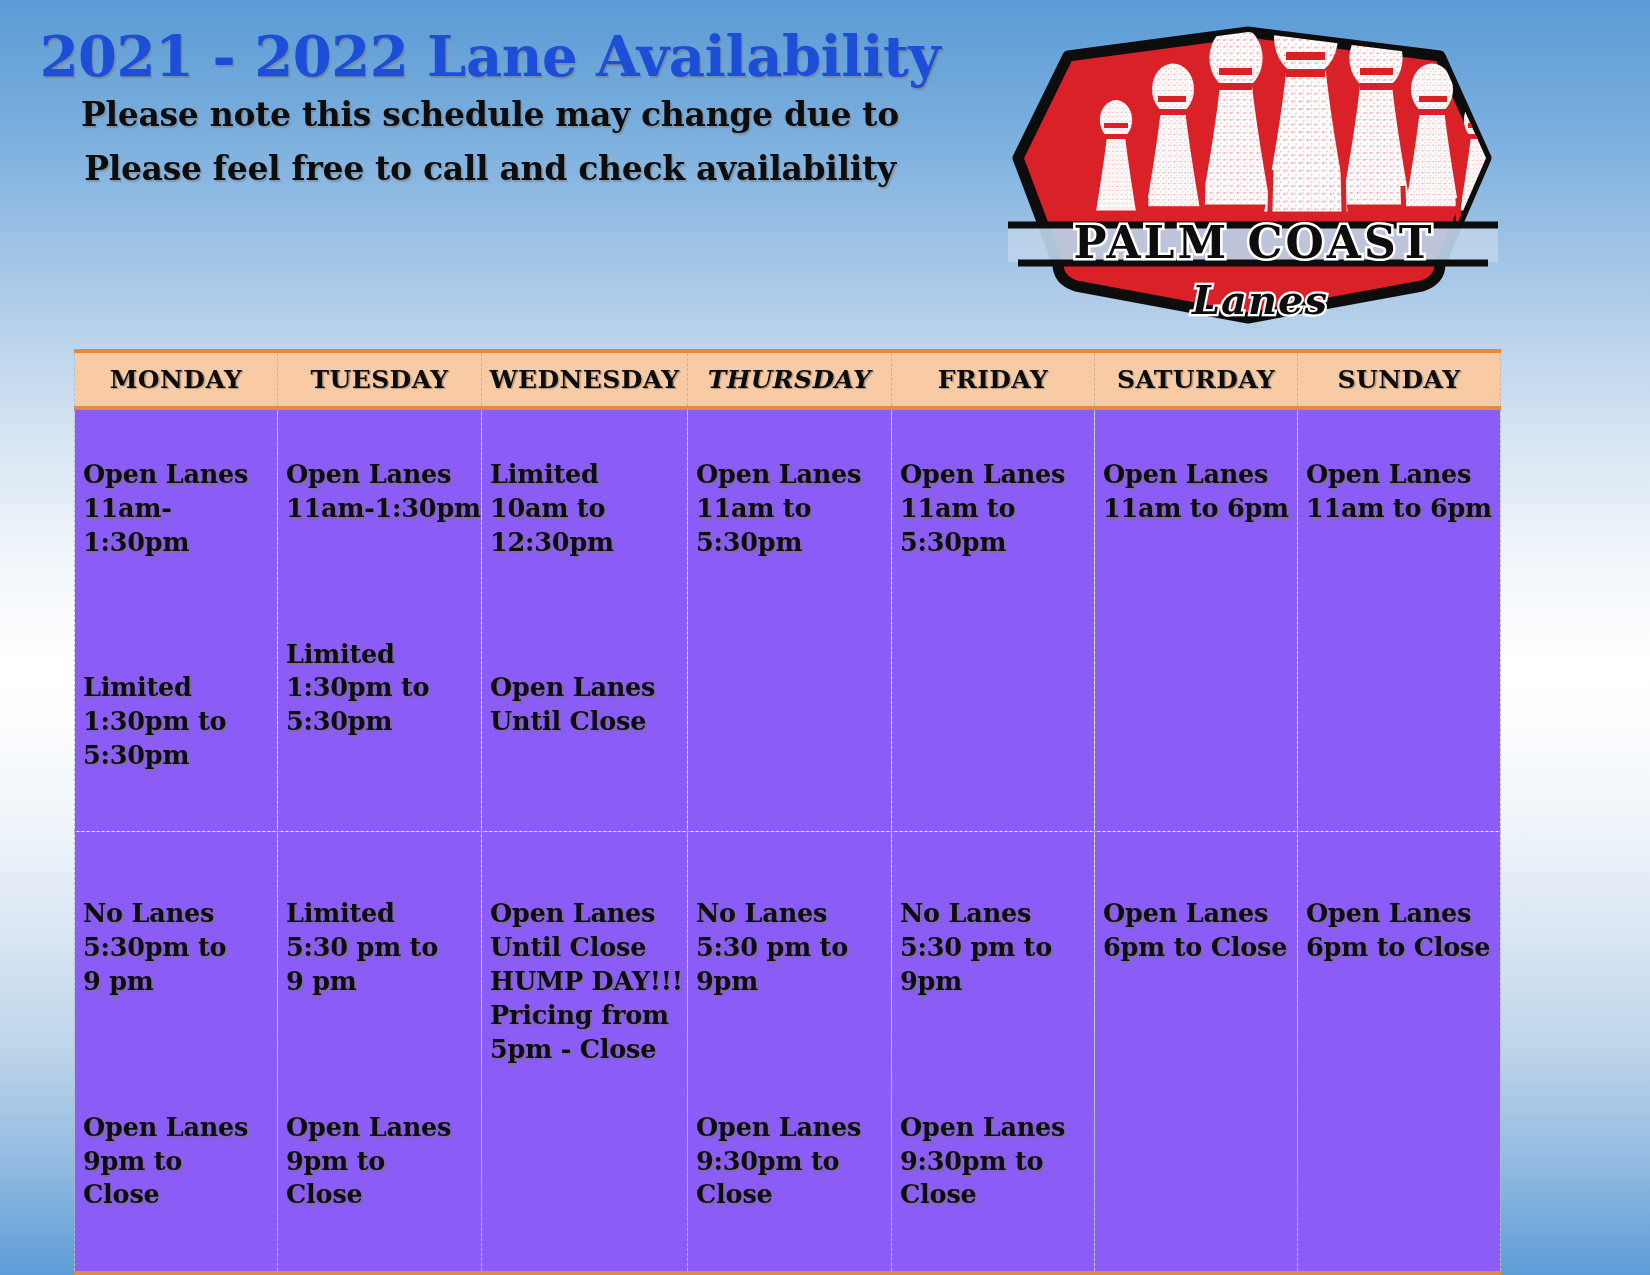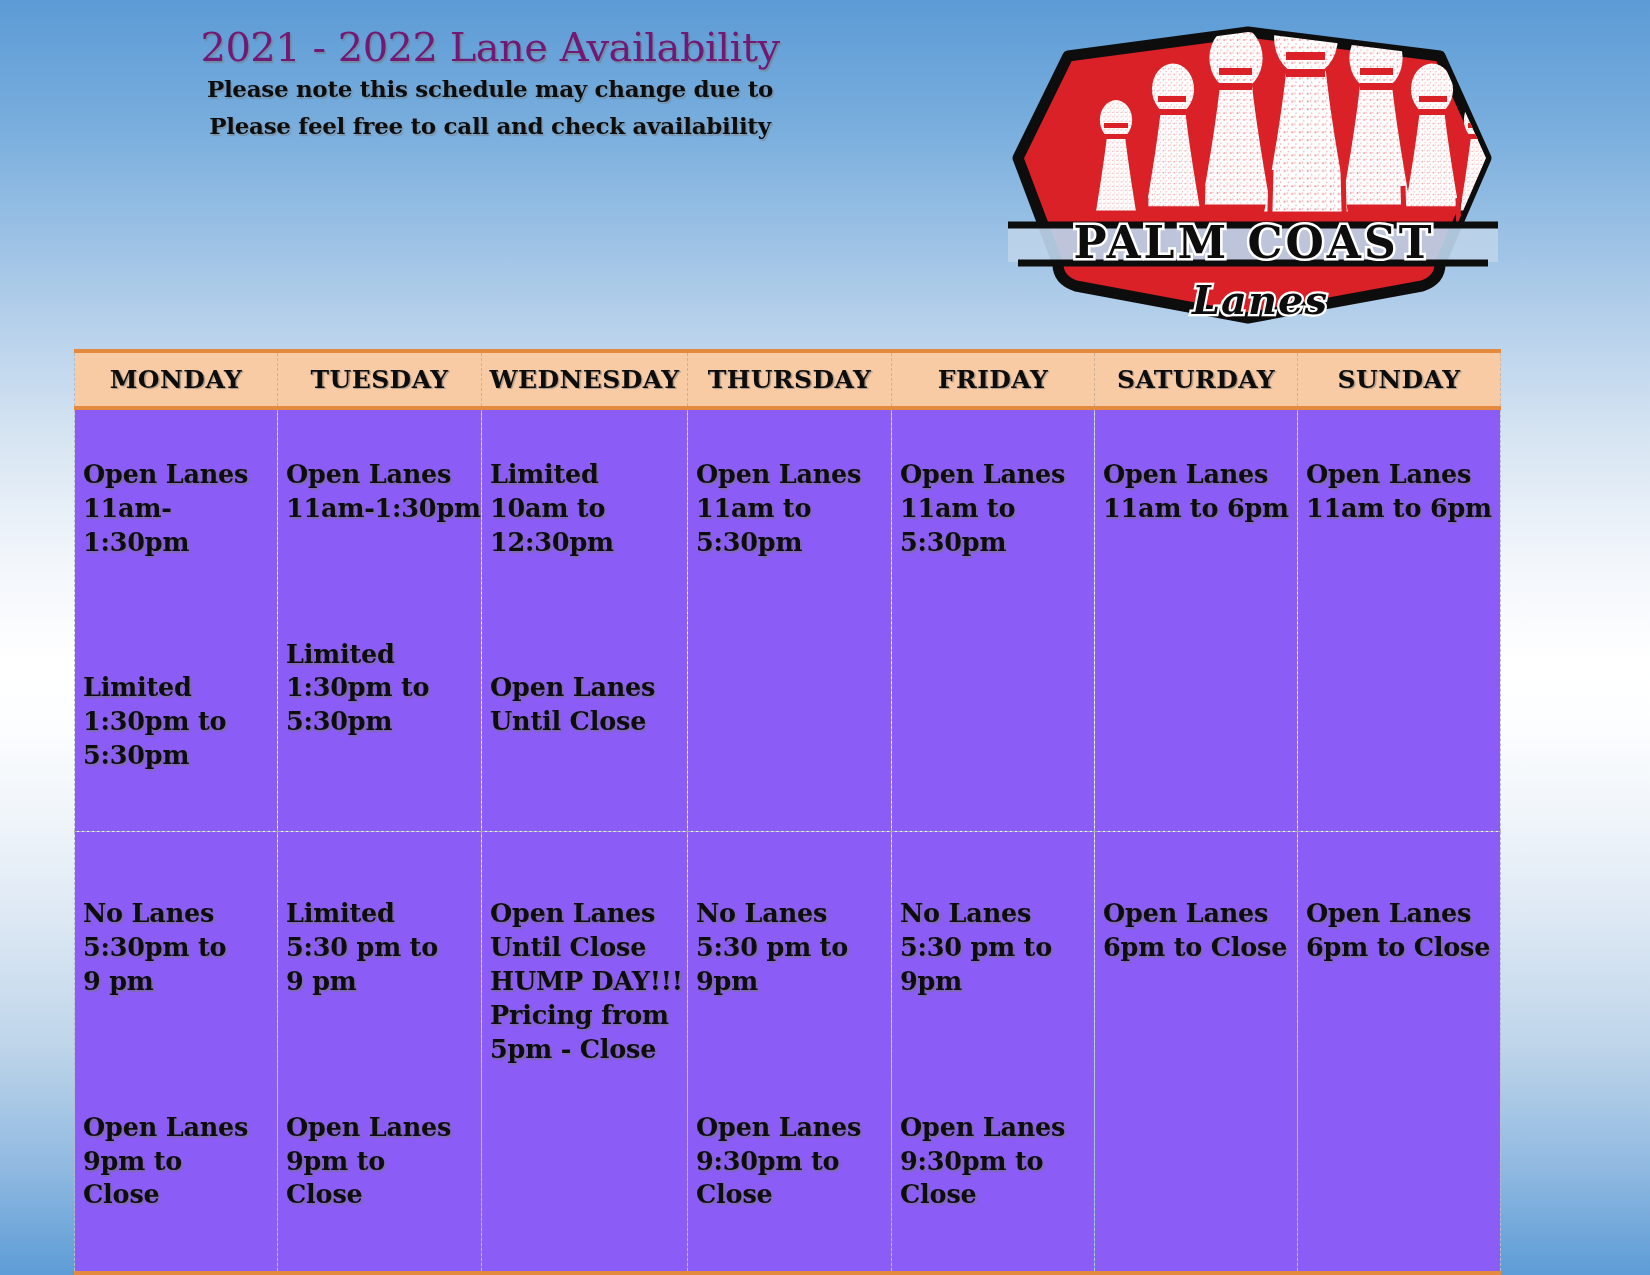--- a/index.html
+++ b/index.html
@@ -32,31 +32,31 @@
   .header-wrap {
     position: absolute;
     left: 0; top: 0;
     width: 980px;
     height: 340px;
     padding: 24px 30px 0 30px;
     text-align: center;
   }
 
   .main-title {
-    font-size: 40px;
-    font-weight: normal;
-    color: #701a75;
+    font-size: 56px;
+    font-weight: bold;
+    color: #1d4ed8;
     letter-spacing: -0.5px;
     line-height: 1.15;
     text-shadow: 1.5px 1.5px 1px rgba(120,120,120,0.55);
     white-space: nowrap;
   }
 
   .note-line {
-    font-size: 23px;
+    font-size: 33px;
     font-weight: bold;
     color: #0d0d0d;
     line-height: 1.62;
     letter-spacing: -0.3px;
     text-shadow: 1.5px 1.5px 1px rgba(120,120,120,0.5);
     white-space: nowrap;
   }
 
   
   .logo {
@@ -119,21 +119,21 @@
     padding-top: 31px;
   }
 
   .cell-block { margin-bottom: 0; }
   .cell-gap { height: 44px; }
 
   
   .c0 { width: 203px; }
   .c1 { width: 204px; }
   .c2 { width: 206px; }
-  .c3 { width: 204px; }
+  .c3 { width: 204px; font-style: italic; }
   .c4 { width: 203px; }
   .c5 { width: 203px; }
   .c6 { width: 203px; }
 </style>
 </head>
 <body>
 
 <div class="header-wrap">
   <div class="main-title">2021 - 2022 Lane Availability</div>
   <div class="note-line">Please note this schedule may change due to</div>

